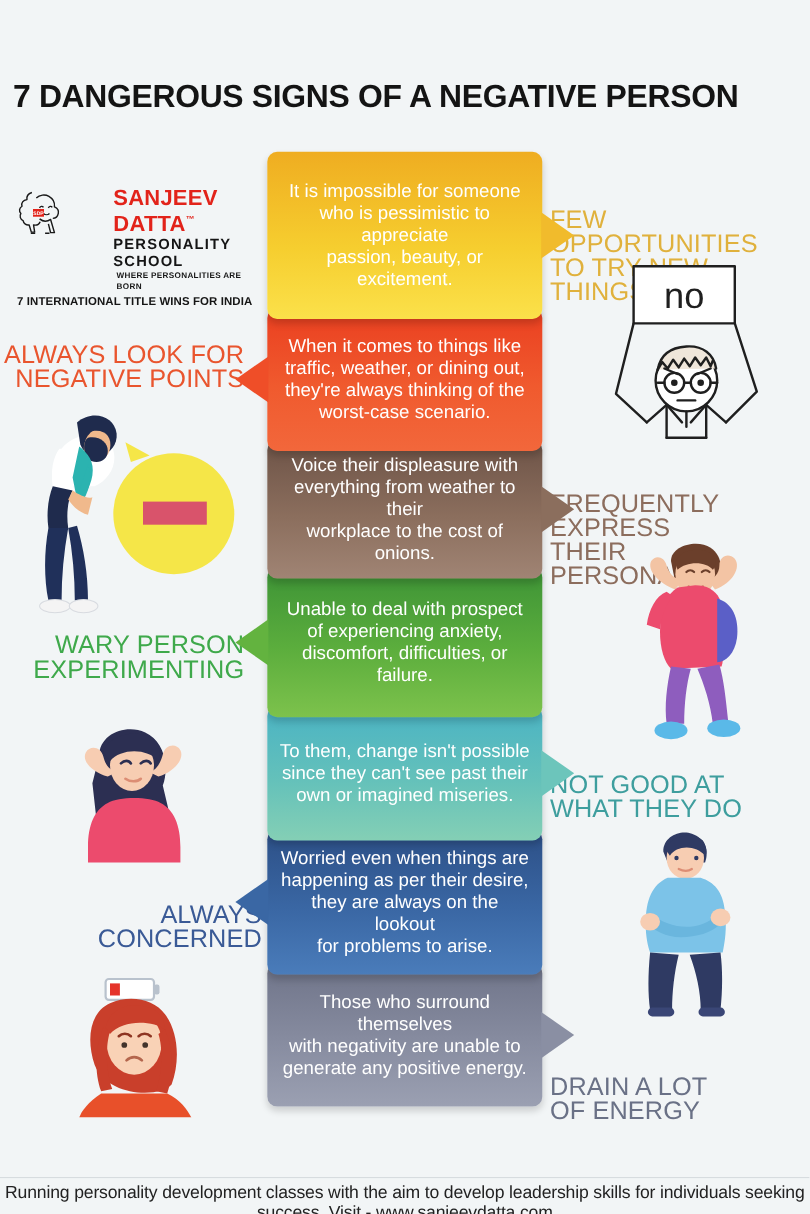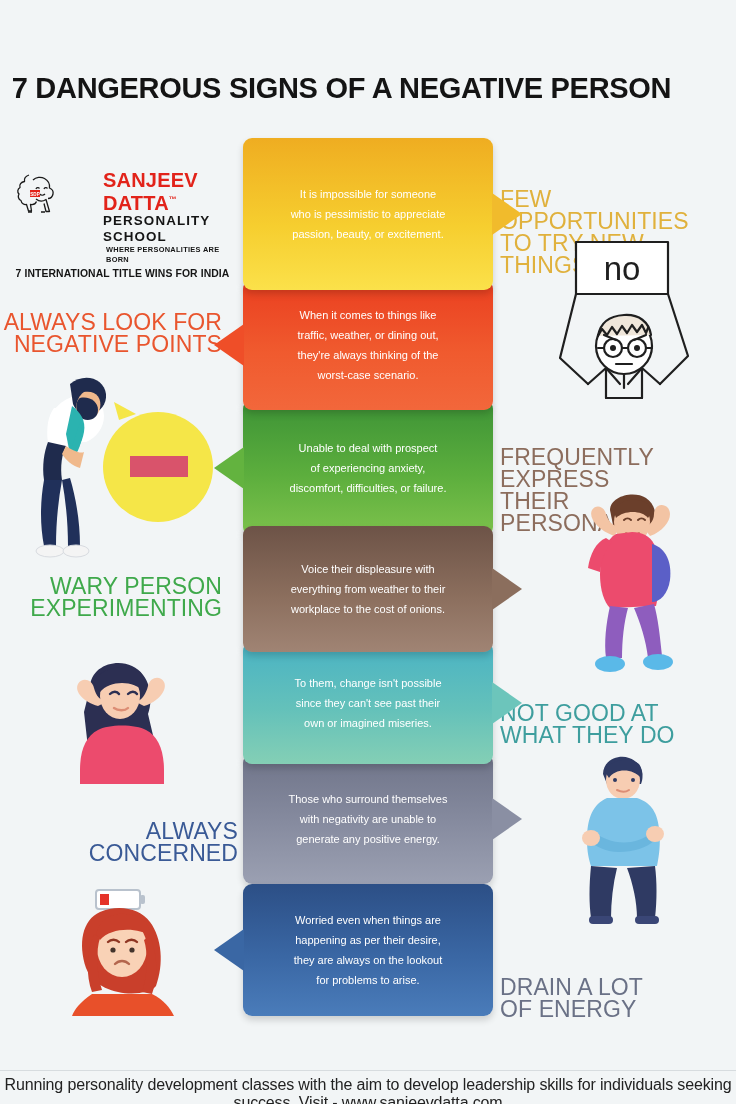--- a/index.html
+++ b/index.html
@@ -18,21 +18,21 @@
   }
 
   
   .stack{position:absolute;left:243px;top:138px;width:250px;}
   .card{
     position:relative;width:250px;
     border-radius:9px;
     box-sizing:border-box;
     display:flex;align-items:center;justify-content:center;
     color:#ffffff;
-    font-size:11px;line-height:20px;text-align:center;
+    font-size:17px;line-height:20px;text-align:center;
     padding:10px 11px;
     box-shadow:0 4px 7px rgba(0,0,0,.16);
   }
   .card .txt{width:100%;white-space:pre-line;}
 
   .card.c1{height:152px;background:linear-gradient(180deg,#efad21 0%,#f6ce2f 58%,#fbe14a 100%);margin-bottom:-10px;z-index:7;}
   .card.c2{height:130px;background:linear-gradient(180deg,#ea3f20 0%,#f05a2e 55%,#f2673b 100%);margin-bottom:-10px;z-index:6;}
   .card.c3{height:126px;background:linear-gradient(180deg,#6d5347 0%,#8b6e5d 55%,#a08474 100%);margin-bottom:-10px;z-index:5;}
   .card.c4{height:136px;background:linear-gradient(180deg,#3d9336 0%,#5cae3d 55%,#7dc24c 100%);margin-bottom:-10px;z-index:4;}
   .card.c5{height:122px;background:linear-gradient(180deg,#4ab3c4 0%,#64c1ba 55%,#84cfb5 100%);margin-bottom:-10px;z-index:3;}
@@ -148,54 +148,54 @@
   </div>
 
   <div class="card c2">
     <span class="arrow left" style="--ac:#ef4e28"></span>
     <div class="txt">When it comes to things like
 traffic, weather, or dining out,
 they're always thinking of the
 worst-case scenario.</div>
   </div>
 
+  <div class="card c3">
+    <span class="arrow right" style="--ac:#8b6e5d"></span>
+    <div class="txt">Voice their displeasure with
+everything from weather to their
+workplace to the cost of onions.</div>
+  </div>
+
   <div class="card c4">
     <span class="arrow left" style="--ac:#63b33f"></span>
     <div class="txt">Unable to deal with prospect
 of experiencing  anxiety,
 discomfort, difficulties, or failure.</div>
   </div>
 
-  <div class="card c3">
-    <span class="arrow right" style="--ac:#8b6e5d"></span>
-    <div class="txt">Voice their displeasure with
-everything from weather to their
-workplace to the cost of onions.</div>
-  </div>
-
   <div class="card c5">
     <span class="arrow right" style="--ac:#6cc5bb"></span>
     <div class="txt">To them, change isn't possible
 since they can't see past their
 own or imagined miseries.</div>
-  </div>
-
-  <div class="card c7">
-    <span class="arrow right" style="--ac:#8a8fa3"></span>
-    <div class="txt">Those who surround themselves
-with negativity are unable to
-generate any positive energy.</div>
   </div>
 
   <div class="card c6">
     <span class="arrow left" style="--ac:#3a67a4"></span>
     <div class="txt">Worried even when things are
 happening as per their desire,
 they are always on the lookout
 for problems to arise.</div>
+  </div>
+
+  <div class="card c7">
+    <span class="arrow right" style="--ac:#8a8fa3"></span>
+    <div class="txt">Those who surround themselves
+with negativity are unable to
+generate any positive energy.</div>
   </div>
 
 </div>
 
 <div class="ill ill-noman">
   <svg viewBox="0 0 170 176" width="170" height="176">
     <g fill="none" stroke="#1f1f1f" stroke-width="2.2" stroke-linejoin="round" stroke-linecap="round">
       <rect x="28" y="4" width="92" height="52" fill="#ffffff"></rect>
       <path d="M28 56 L12 120 L40 146"></path>
       <path d="M120 56 L140 118 L112 146"></path>

